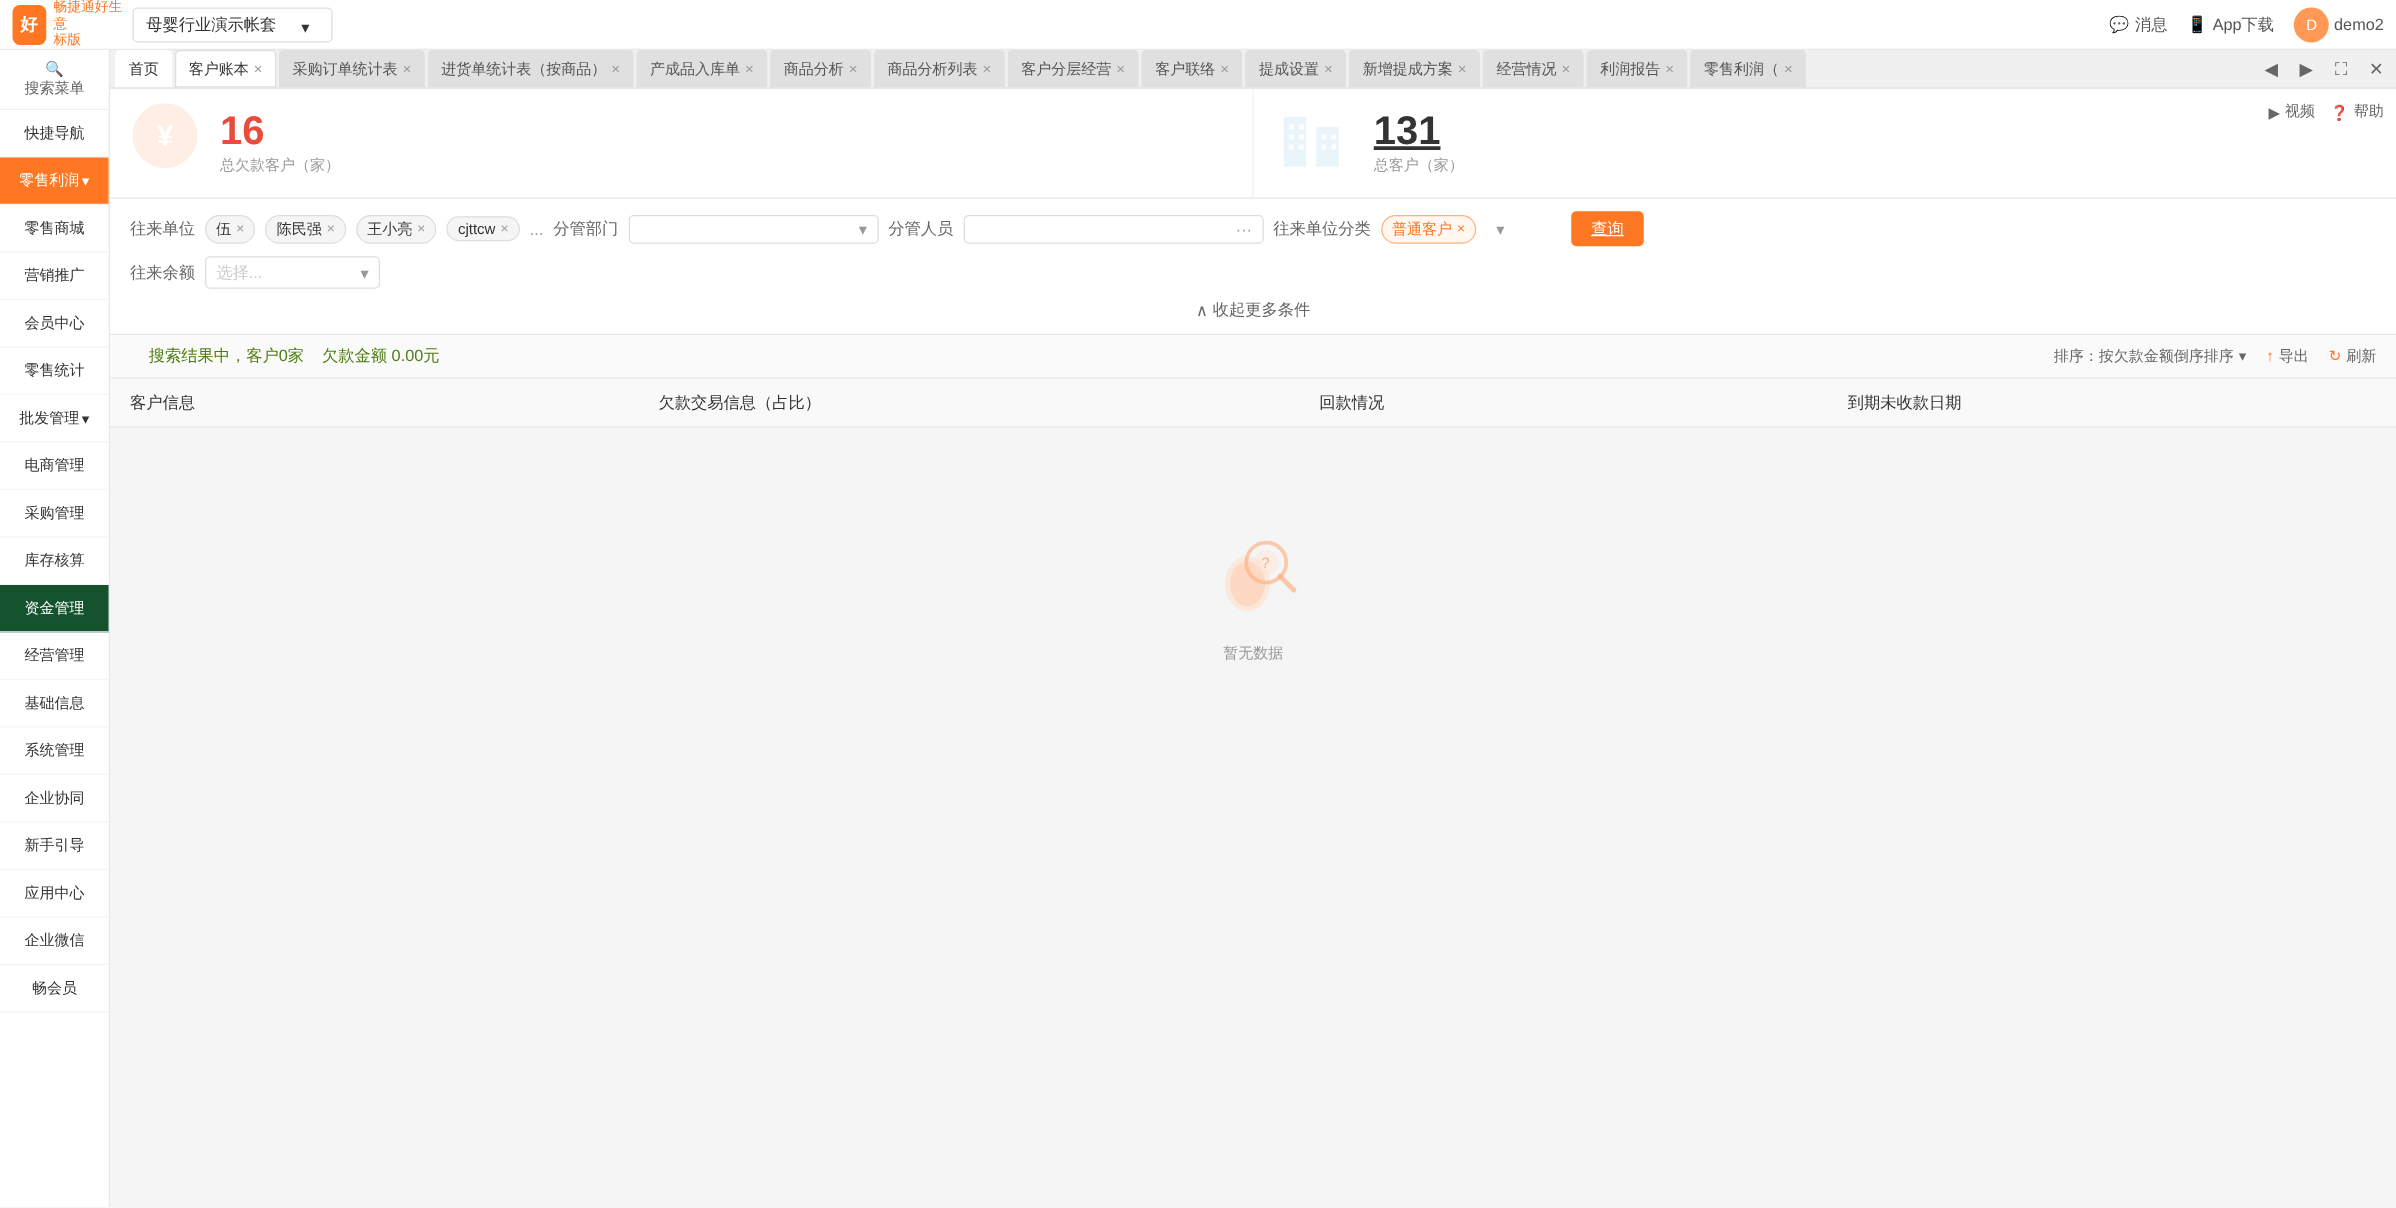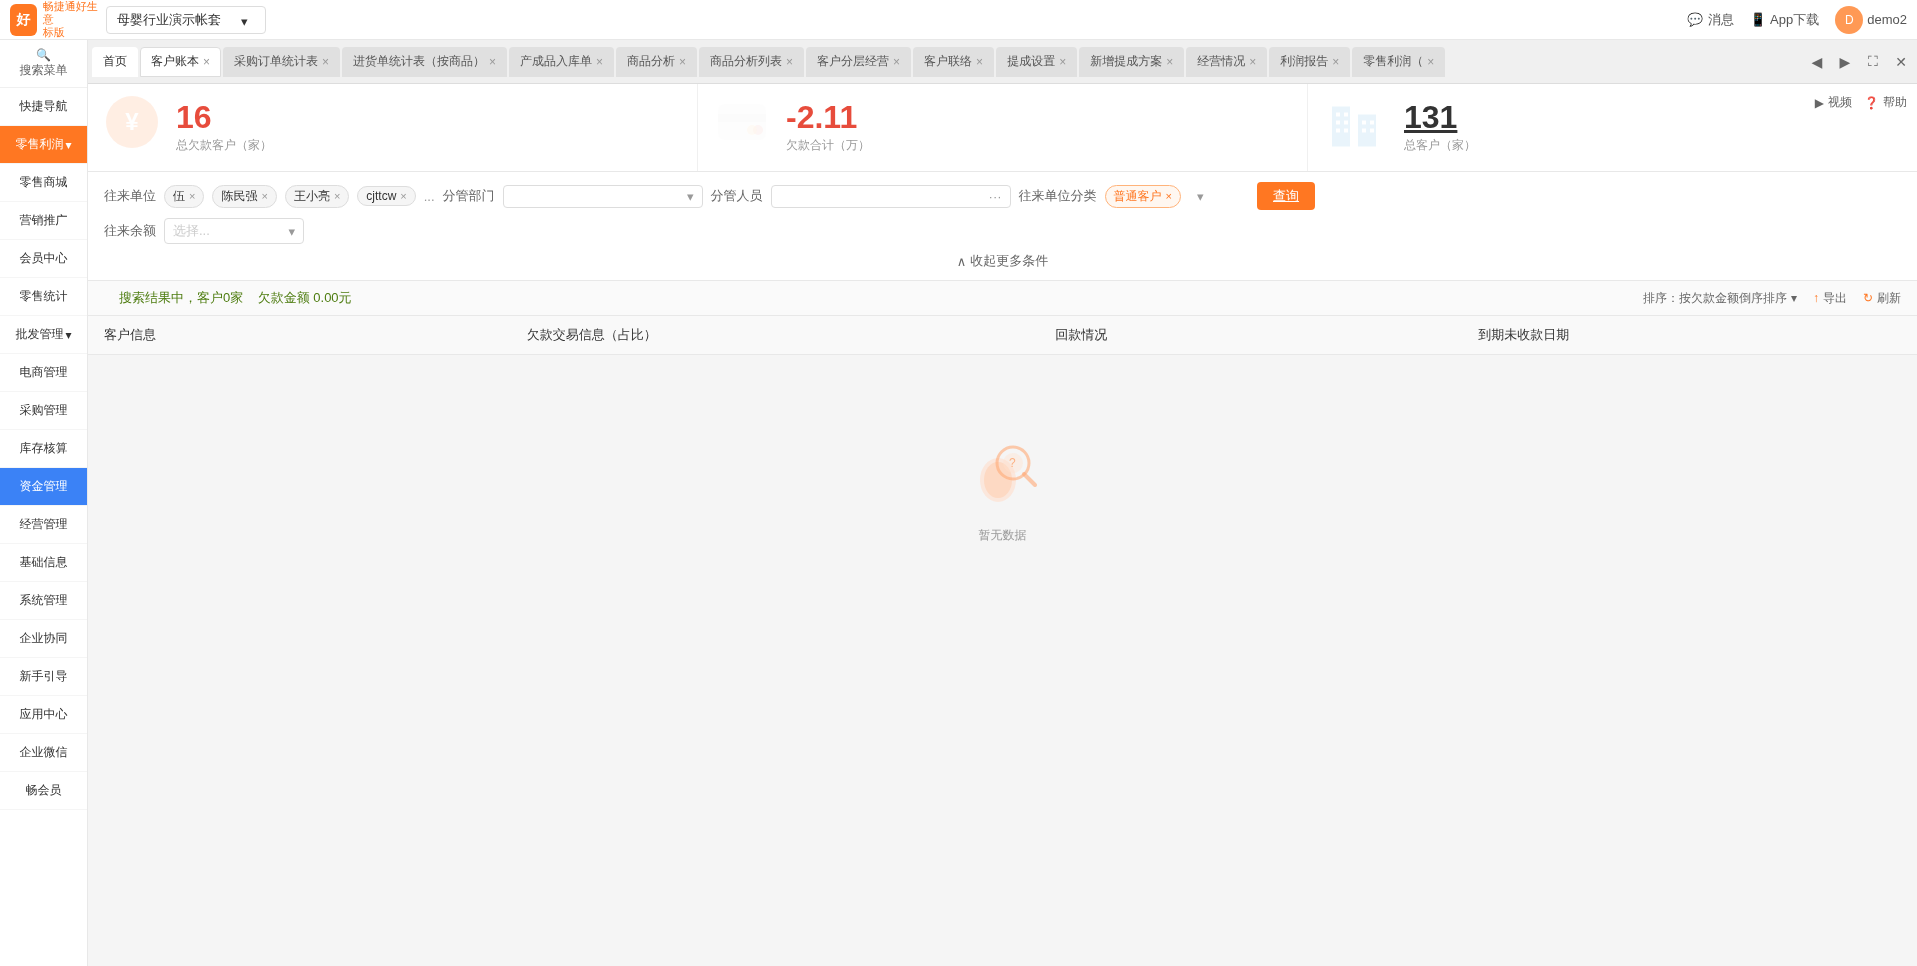--- a/index.html
+++ b/index.html
@@ -30,21 +30,21 @@
     .sidebar { width: 88px; background: #fff; border-right: 1px solid #e8e8e8; display: flex; flex-direction: column; flex-shrink: 0; overflow-y: auto; }
     .sidebar-search { padding: 8px 6px; color: #666; font-size: 12px; text-align: center; cursor: pointer; border-bottom: 1px solid #f0f0f0; }
     .sidebar-nav-item { padding: 10px 6px; text-align: center; cursor: pointer; color: #333; font-size: 12px; border-bottom: 1px solid #f5f5f5; }
     .sidebar-nav-item.active { background: #ff7722; color: #fff; }
 
     
     .content-area { flex: 1; display: flex; flex-direction: column; overflow: hidden; }
 
     
     .tab-bar {
-      height: 44px; background: #f0f0f0; display: flex; align-items: center;
+      height: 31px; background: #f0f0f0; display: flex; align-items: center;
       border-bottom: 1px solid #ddd; padding: 0 4px; flex-shrink: 0; overflow: hidden;
     }
     .tab-item {
       height: 30px; padding: 0 10px; display: flex; align-items: center; gap: 4px;
       font-size: 12px; cursor: pointer; border-radius: 4px 4px 0 0; white-space: nowrap;
       border: 1px solid transparent; margin-right: 2px; background: #e0e0e0; color: #555;
     }
     .tab-item.active { background: #fff; border-color: #ddd; color: #333; font-weight: 500; }
     .tab-item.home { background: #fff; color: #333; }
     .tab-close { font-size: 12px; color: #999; line-height: 1; cursor: pointer; }
@@ -176,21 +176,21 @@
       </div>
       <div class="sidebar-nav-item">
         <span>电商管理</span>
       </div>
       <div class="sidebar-nav-item">
         <span>采购管理</span>
       </div>
       <div class="sidebar-nav-item">
         <span>库存核算</span>
       </div>
-      <div class="sidebar-nav-item" style="background:#3b82f6;color:#fff;">
+      <div class="sidebar-nav-item" style="background:#14532d;color:#fff;">
         <span>资金管理</span>
       </div>
       <div class="sidebar-nav-item">
         <span>经营管理</span>
       </div>
       <div class="sidebar-nav-item">
         <span>基础信息</span>
       </div>
       <div class="sidebar-nav-item">
         <span>系统管理</span>
@@ -288,34 +288,20 @@
                 <circle cx="28" cy="28" r="26" fill="#ff7722"></circle>
                 <text x="28" y="36" text-anchor="middle" fill="#fff" font-size="24" font-weight="bold">¥</text>
               </svg>
             </div>
             <div style="margin-left:64px;">
               <div class="stat-main-value red-value">16</div>
               <div class="stat-label">总欠款客户（家）</div>
             </div>
           </div>
 
-          <div class="stat-block">
-            <div style="position:absolute;left:16px;top:50%;transform:translateY(-50%);opacity:0.1;font-size:52px;color:#e74c3c;">
-              <svg width="56" height="56" viewBox="0 0 56 56">
-                <rect x="4" y="10" width="48" height="36" rx="6" fill="#e8e8e8" opacity="0.6"></rect>
-                <rect x="4" y="20" width="48" height="8" fill="#ccc" opacity="0.6"></rect>
-                <circle cx="44" cy="36" r="5" fill="#e74c3c" opacity="0.5"></circle>
-                <circle cx="38" cy="36" r="5" fill="#ffb347" opacity="0.5"></circle>
-              </svg>
-            </div>
-            <div style="margin-left:64px;">
-              <div class="stat-main-value red-value">-2.11</div>
-              <div class="stat-label">欠款合计（万）</div>
-            </div>
-          </div>
 
           <div class="stat-block">
             <div style="position:absolute;left:16px;top:50%;transform:translateY(-50%);opacity:0.1;">
               <svg width="60" height="56" viewBox="0 0 60 56">
                 <rect x="8" y="8" width="18" height="40" fill="#3498db"></rect>
                 <rect x="34" y="16" width="18" height="32" fill="#3498db"></rect>
                 <rect x="12" y="14" width="4" height="4" fill="#fff"></rect>
                 <rect x="20" y="14" width="4" height="4" fill="#fff"></rect>
                 <rect x="12" y="22" width="4" height="4" fill="#fff"></rect>
                 <rect x="20" y="22" width="4" height="4" fill="#fff"></rect>

